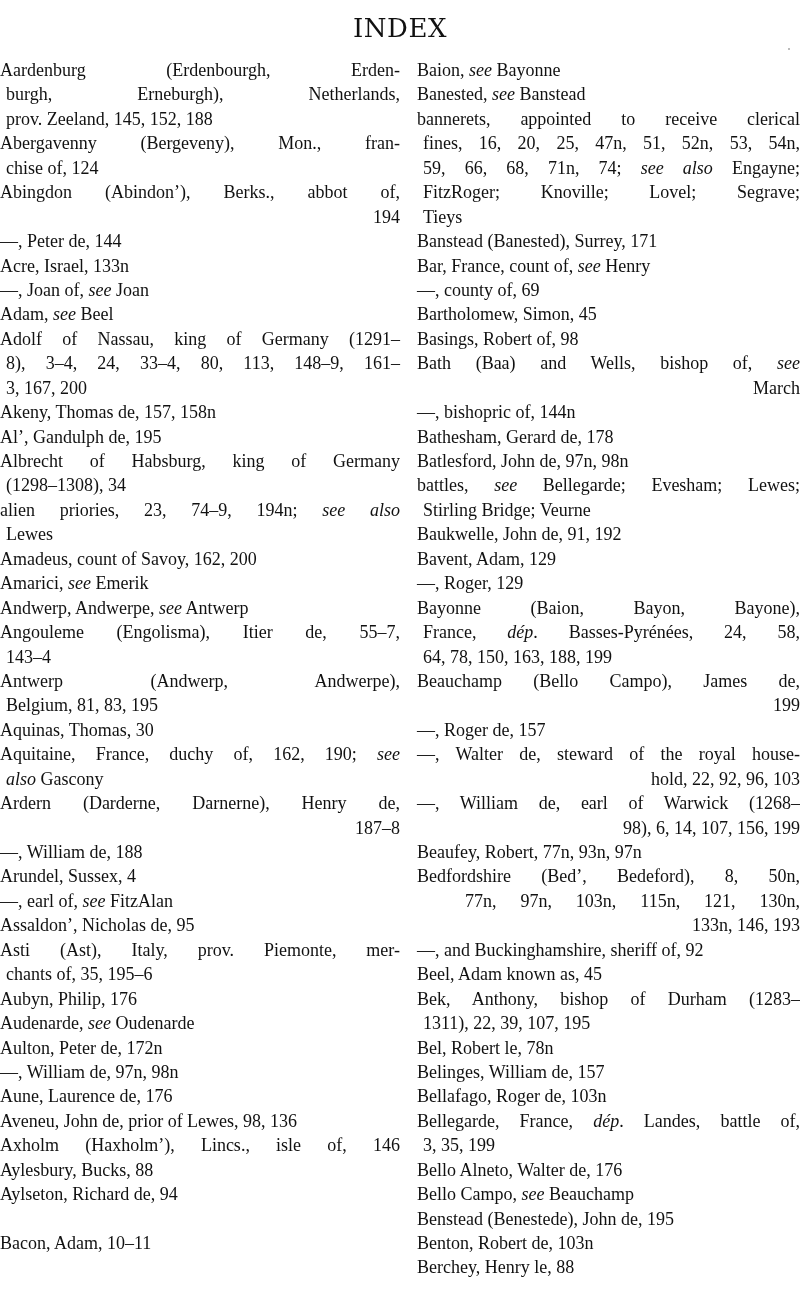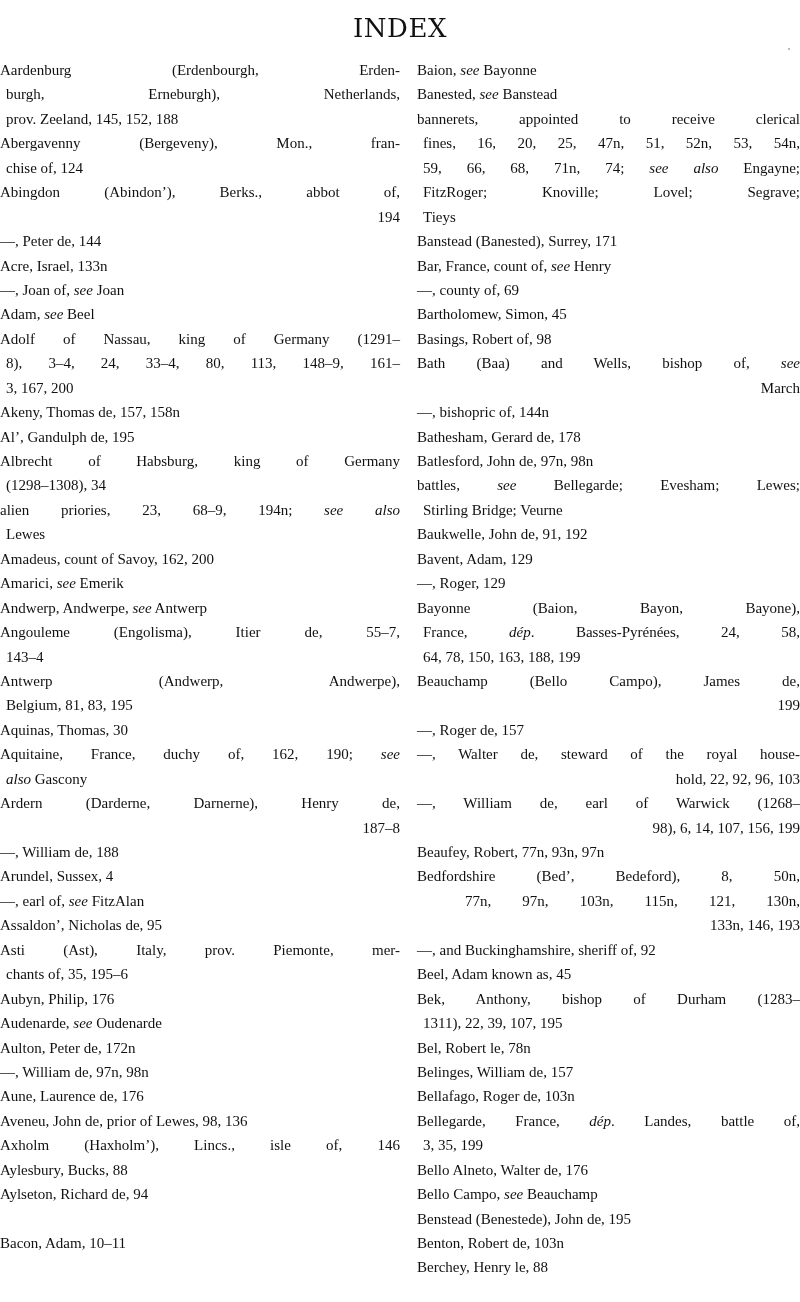--- a/index.html
+++ b/index.html
@@ -8,21 +8,21 @@
     font-family: "Liberation Serif", "DejaVu Serif", serif;
     color: #111111;
   }
   .page-title {
     position: absolute; left: 0; top: 0; width: 800px; text-align: center;
     font-family: "DejaVu Serif", serif; font-weight: normal;
     font-size: 26px; line-height: 26px; top: -2px; letter-spacing: 0.5px;
   }
   .col {
     position: absolute; top: 58px;
-    font-size: 15px; line-height: 24.45px;
+    font-size: 18px; line-height: 24.45px;
   }
   .col-left { left: 0; width: 400px; }
   .col-right { left: 417px; width: 383px; }
   .entry { margin: 0; }
   .line { display: block; white-space: nowrap; height: 24.45px; }
   .line.justify { text-align: justify; text-align-last: justify; white-space: normal; }
   .ind1 { padding-left: 6px; }
   .ind2 { padding-left: 48px; text-align: right; }
   .gap { height: 24.45px; }
   .it { font-style: italic; }
@@ -69,21 +69,21 @@
       <span class="line"><span>Akeny, Thomas de, 157, 158n</span></span>
     </div>
     <div class="entry">
       <span class="line"><span>Al’, Gandulph de, 195</span></span>
     </div>
     <div class="entry">
       <span class="line justify"><span>Albrecht of Habsburg, king of Germany</span></span>
       <span class="line ind1"><span>(1298–1308), 34</span></span>
     </div>
     <div class="entry">
-      <span class="line justify"><span>alien priories, 23, 68–9, 194n; </span><span class="it">see also</span></span>
+      <span class="line justify"><span>alien priories, 23, 74–9, 194n; </span><span class="it">see also</span></span>
       <span class="line ind1"><span>Lewes</span></span>
     </div>
     <div class="entry">
       <span class="line"><span>Amadeus, count of Savoy, 162, 200</span></span>
     </div>
     <div class="entry">
       <span class="line"><span>Amarici, </span><span class="it">see</span><span> Emerik</span></span>
     </div>
     <div class="entry">
       <span class="line"><span>Andwerp, Andwerpe, </span><span class="it">see</span><span> Antwerp</span></span>

